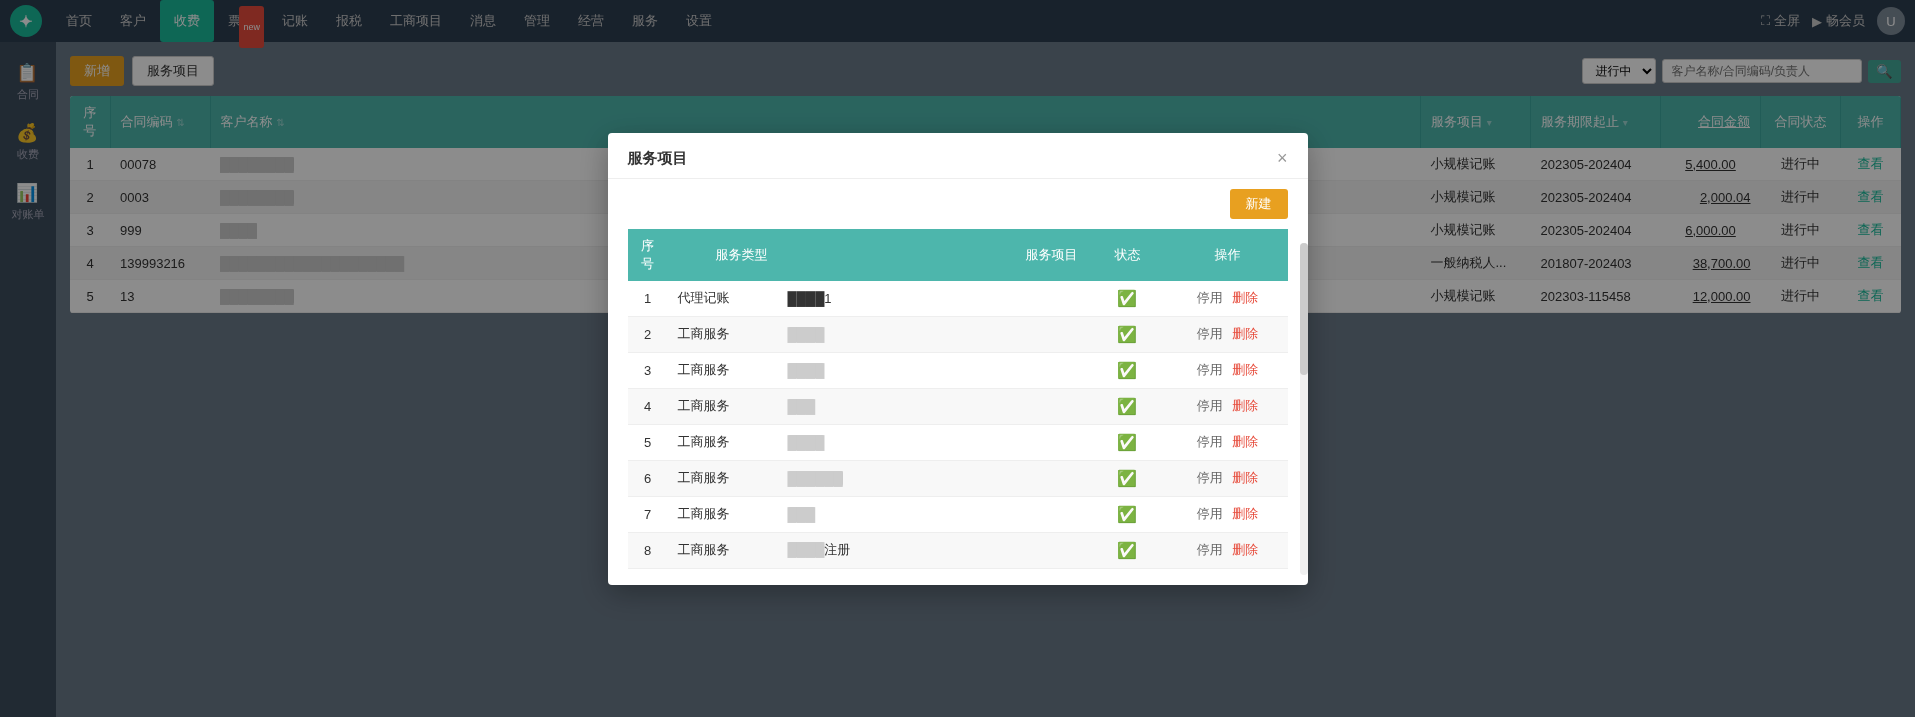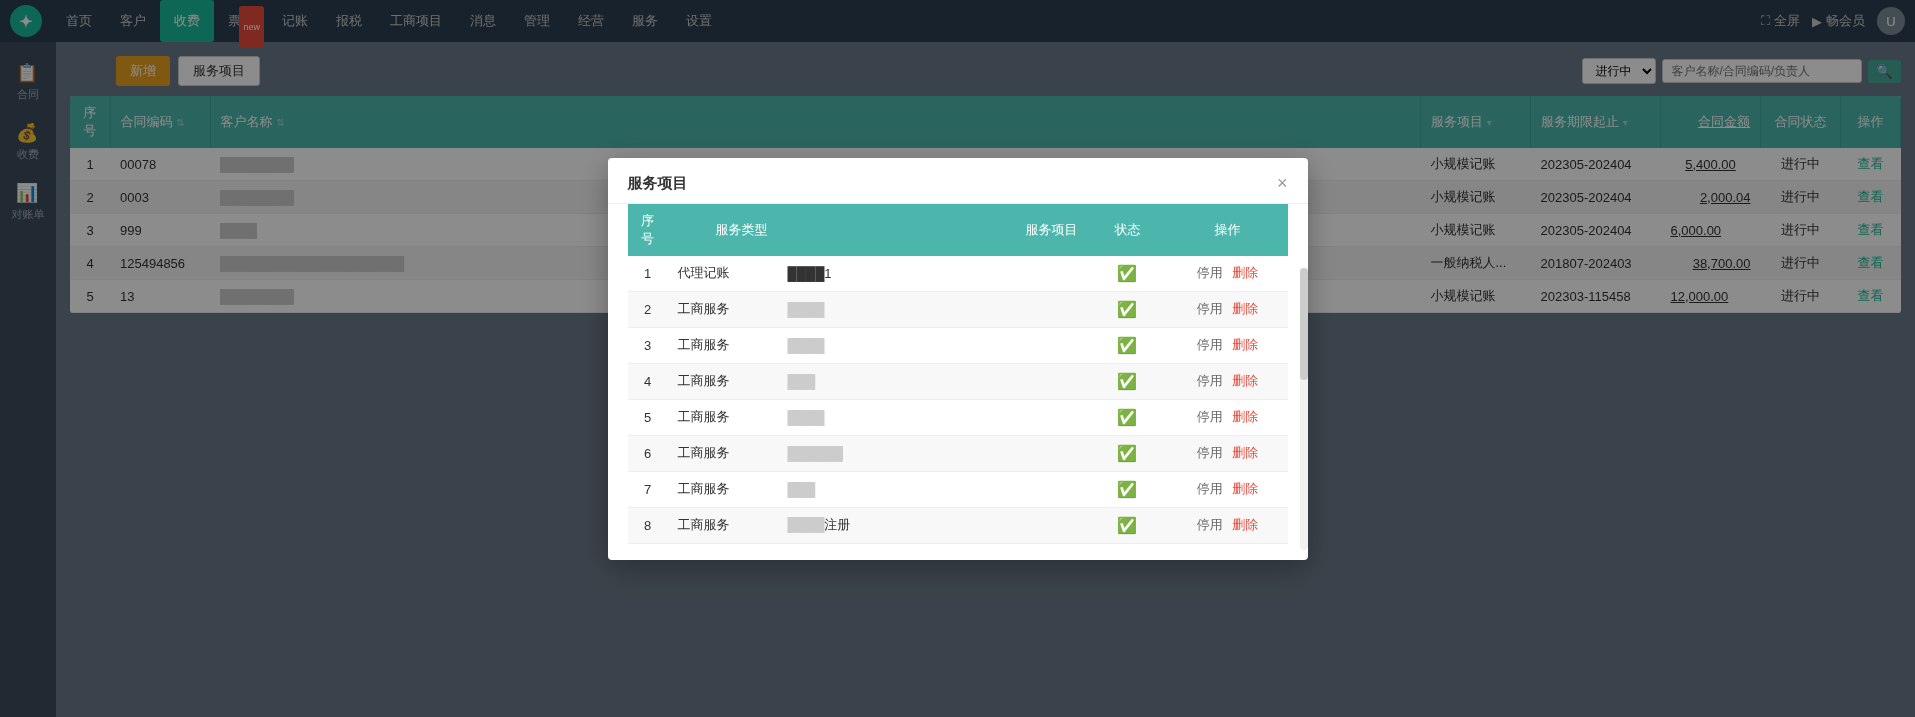--- a/index.html
+++ b/index.html
@@ -94,21 +94,21 @@
       background: #6b7a89;
       min-height: calc(100vh - 42px);
     }
 
     
     .toolbar {
       display: flex; align-items: center; gap: 8px; margin-bottom: 10px;
     }
     .btn-new {
       background: #e8a020; color: white; border: none; padding: 6px 14px;
-      border-radius: 3px; cursor: pointer; font-size: 13px; margin-left: 46px;
+      border-radius: 3px; cursor: pointer; font-size: 13px;
     }
     .btn-service {
       background: white; color: #333; border: 1px solid #ccc; padding: 5px 14px;
       border-radius: 3px; cursor: pointer; font-size: 13px;
     }
     .toolbar-right {
       margin-left: auto; display: flex; align-items: center; gap: 6px;
     }
     .status-select {
       padding: 4px 8px; border: 1px solid #ccc; border-radius: 3px; font-size: 12px;
@@ -328,54 +328,57 @@
     <td style="text-align:right;">2,000.04</td>
     <td style="text-align:center;">进行中</td>
     <td style="text-align:center;"><a class="action-link">查看</a></td>
   </tr>
           <tr>
     <td>3</td>
     <td>999</td>
     <td><span style="background:#ccc;color:#ccc;border-radius:2px;">████</span></td>
     <td>小规模记账</td>
     <td>202305-202404</td>
-    <td style="text-align:left;">6,000.00</td>
+    <td style="text-align:center;">6,000.00</td>
     <td style="text-align:center;">进行中</td>
     <td style="text-align:center;"><a class="action-link">查看</a></td>
   </tr>
           <tr>
     <td>4</td>
-    <td>125494856</td>
+    <td>139993216</td>
     <td><span style="background:#ccc;color:#ccc;border-radius:2px;">████████████████████</span></td>
     <td>一般纳税人...</td>
     <td>201807-202403</td>
     <td style="text-align:right;">38,700.00</td>
     <td style="text-align:center;">进行中</td>
     <td style="text-align:center;"><a class="action-link">查看</a></td>
   </tr>
           <tr>
     <td>5</td>
     <td>13</td>
     <td><span style="background:#ccc;color:#ccc;border-radius:2px;">████████</span></td>
     <td>小规模记账</td>
     <td>202303-115458</td>
-    <td style="text-align:left;">12,000.00</td>
+    <td style="text-align:right;">12,000.00</td>
     <td style="text-align:center;">进行中</td>
     <td style="text-align:center;"><a class="action-link">查看</a></td>
   </tr>
         </tbody>
     </table>
   </div>
 </main>
 
 <div class="overlay" id="modal-overlay">
   <div class="modal">
     <div class="modal-header">
       <span class="modal-title">服务项目</span>
       <span class="modal-close">×</span>
+    </div>
+    <div class="modal-toolbar">
+      <button class="btn-modal-new">新建</button>
     </div>
     <div class="modal-body">
       <table class="modal-table">
         <thead>
           <tr>
             <th>序号</th>
             <th>服务类型</th>
             <th>服务项目</th>
             <th>状态</th>
             <th>操作</th>

